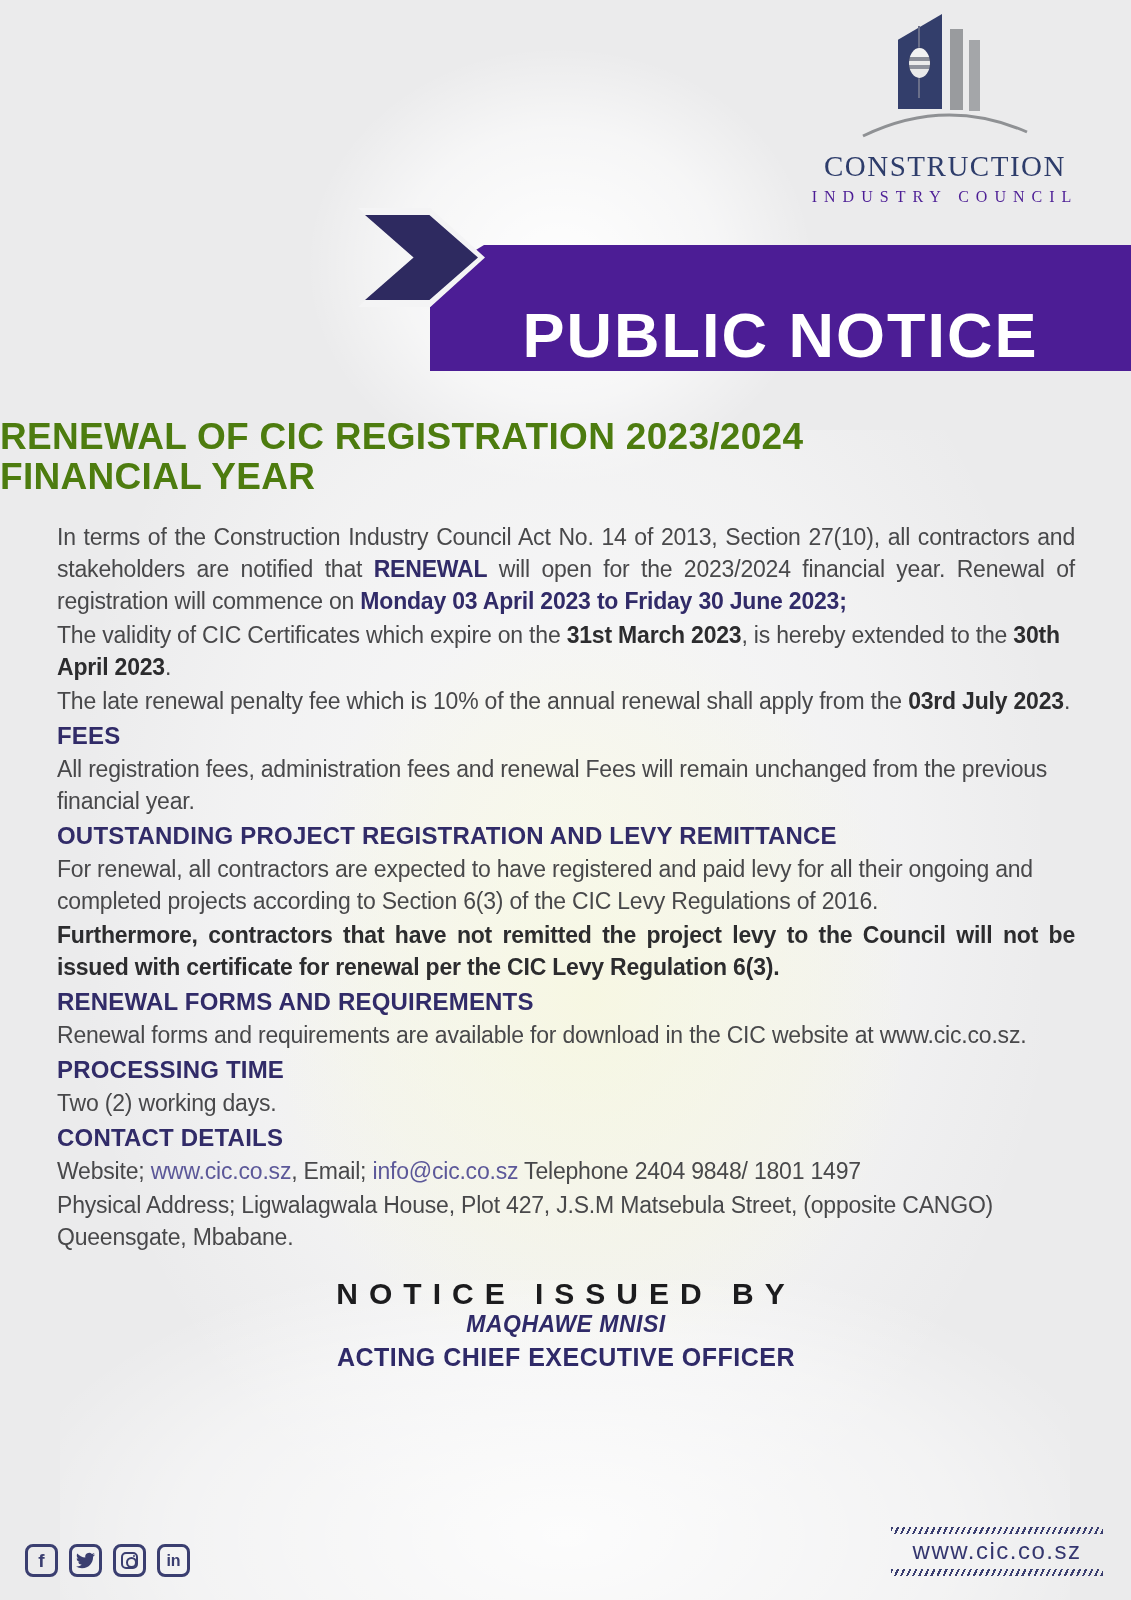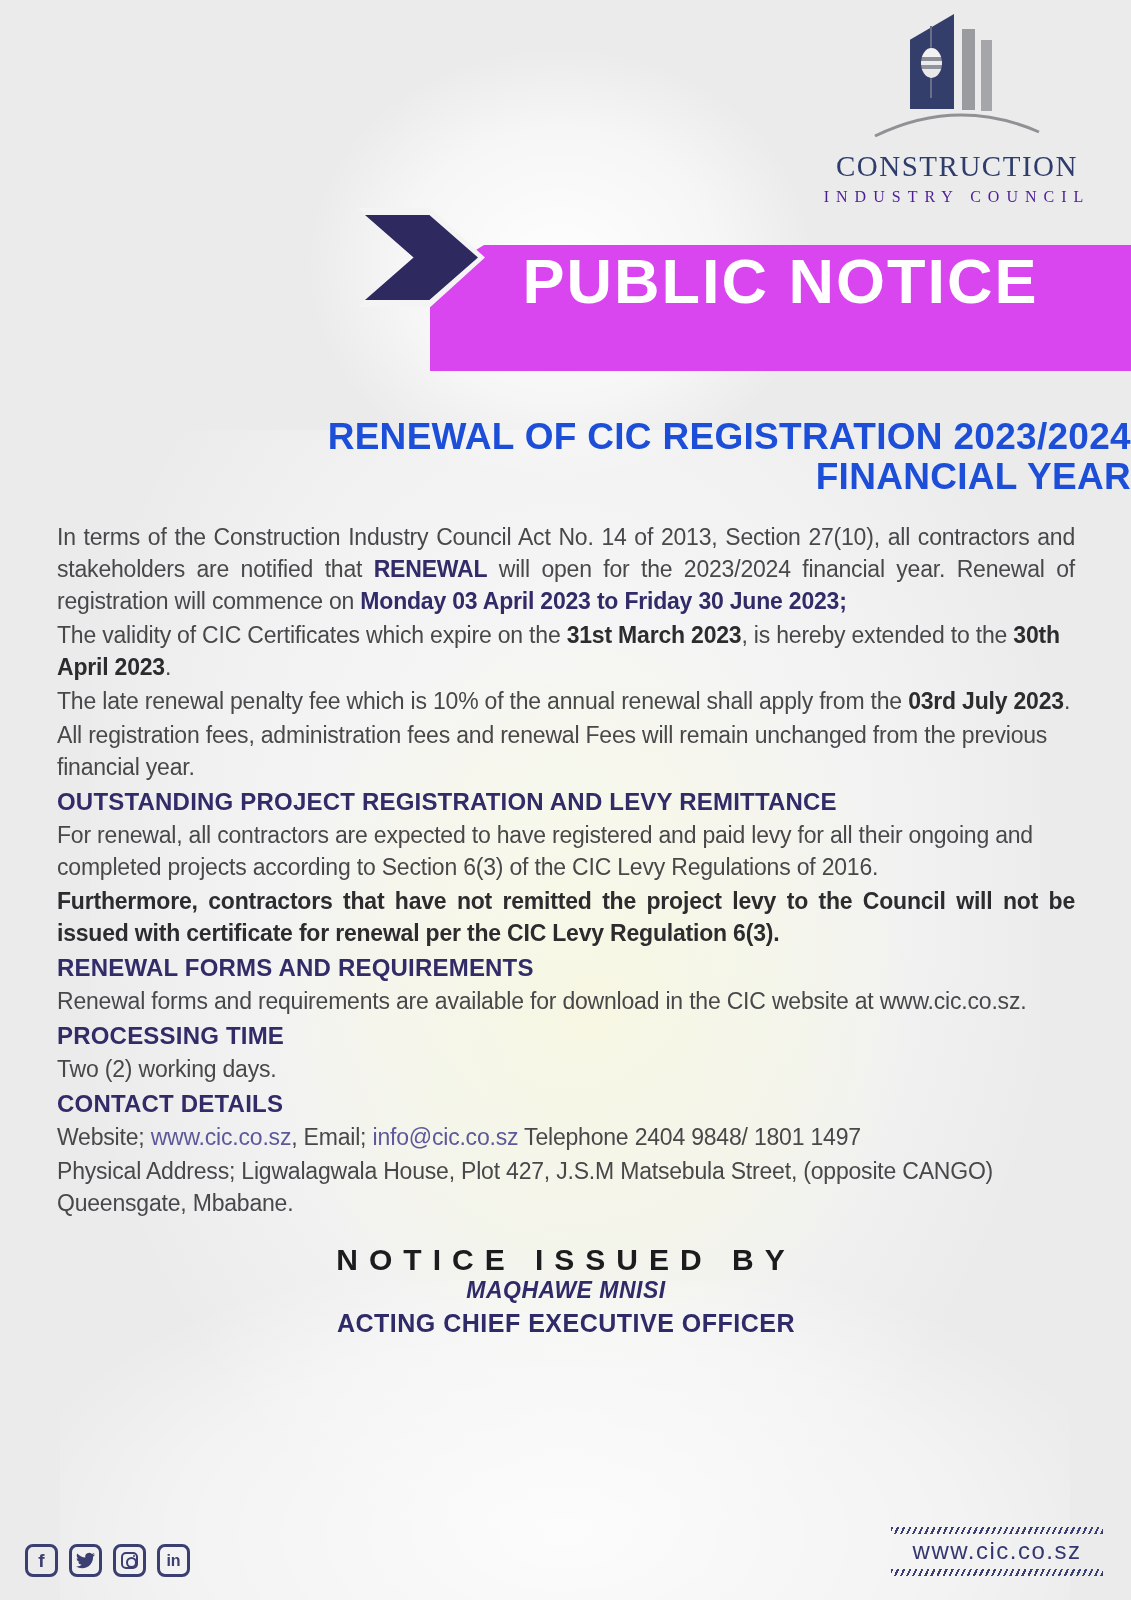--- a/index.html
+++ b/index.html
@@ -23,21 +23,21 @@
   .bg-vest {
     left:280px; top:640px; width:620px; height:720px;
     background:radial-gradient(ellipse at center, rgba(246,247,210,0.55) 0%, rgba(246,247,210,0.25) 50%, rgba(246,247,210,0) 75%);
   }
   .bg-shirt {
     left:60px; top:1280px; width:1010px; height:320px;
     background:radial-gradient(ellipse at 50% 80%, rgba(255,255,255,0.85) 0%, rgba(255,255,255,0.4) 55%, rgba(255,255,255,0) 80%);
   }
 
   
-  .logo { position:absolute; top:12px; right:24px; width:300px; text-align:center; }
+  .logo { position:absolute; top:12px; right:36px; width:300px; text-align:center; }
   .logo-icon { position:relative; width:170px; height:122px; margin:0 auto; }
   .logo-building {
     position:absolute; left:38px; top:2px; width:44px; height:95px;
     background:#333e6b; clip-path:polygon(0 27%, 100% 0, 100% 100%, 0 100%);
   }
   .logo-stick { position:absolute; left:58px; top:14px; width:2px; height:72px; background:#6a6f8a; }
   .logo-shield {
     position:absolute; left:49px; top:36px; width:21px; height:30px; border-radius:50%;
     background:linear-gradient(#f2f2f2 0 30%, #8c8f99 30% 42%, #ececec 42% 58%, #90939d 58% 70%, #e9e9e9 70% 100%);
     box-shadow:0 0 0 1px rgba(60,66,100,0.35);
@@ -51,33 +51,33 @@
   }
   .logo-sub {
     font-family:"Liberation Serif", serif; font-size:16px; color:#4c1d95;
     letter-spacing:7px; margin-top:5px; white-space:nowrap;
   }
 
   
   .banner { position:absolute; top:243px; left:0; width:1131px; height:128px; }
   .banner-rect {
     position:absolute; left:430px; right:0; top:2px; bottom:0;
-    background:#d946ef;
+    background:#4c1d95;
     clip-path:polygon(54px 0, 100% 0, 100% 100%, 0 100%, 0 33px);
-    display:flex; align-items:flex-start; justify-content:center;
+    display:flex; align-items:flex-end; justify-content:center;
   }
   .banner-text { color:#ffffff; font-size:63px; font-weight:700; letter-spacing:2px; white-space:nowrap; }
   .chev { position:absolute; clip-path:polygon(0 0, 57% 0, 100% 50%, 57% 100%, 0 100%, 43% 50%); }
   .chev-white { left:358px; top:-35px; width:127px; height:99px; background:#f4f4f5; }
   .chev-navy  { left:365px; top:-28px; width:113px; height:85px; background:#2e2a60; }
 
   
   .title {
-    position:absolute; top:417px; left:0; width:1131px; text-align:right;
-    color:#1d4ed8; font-weight:700; font-size:37px; line-height:40px; letter-spacing:0.3px;
+    position:absolute; top:417px; left:0; width:1131px; text-align:left;
+    color:#4d7c0f; font-weight:700; font-size:37px; line-height:40px; letter-spacing:0.3px;
   }
 
   
   .content { position:absolute; top:521px; left:57px; width:1018px; }
   .para {
     font-size:23px; line-height:32px; color:#48484a;
     letter-spacing:-0.2px; margin-bottom:2px;
   }
   .para.justify { text-align:justify; }
   .sec-heading {
@@ -161,20 +161,21 @@
   <div class="title">
     <div>RENEWAL OF CIC REGISTRATION 2023/2024</div>
     <div>FINANCIAL YEAR</div>
   </div>
 
   <div class="content">
     <div id="notice-body">
         <p class="para justify"><span class="seg-normal">In terms of the Construction Industry Council Act No. 14 of 2013, Section 27(10), all contractors and stakeholders are notified that </span><span class="seg-bold-navy">RENEWAL</span><span class="seg-normal"> will open for the 2023/2024 financial year. Renewal of registration will commence on </span><span class="seg-bold-navy">Monday 03 April 2023 to Friday 30 June 2023;</span></p>
         <p class="para"><span class="seg-normal">The validity of CIC Certificates which expire on the </span><span class="seg-bold-dark">31st March 2023</span><span class="seg-normal">, is hereby extended to the </span><span class="seg-bold-dark">30th April 2023</span><span class="seg-normal">.</span></p>
         <p class="para"><span class="seg-normal">The late renewal penalty fee which is 10% of the annual renewal shall apply from the </span><span class="seg-bold-dark">03rd July 2023</span><span class="seg-normal">.</span></p>
+        <h3 class="sec-heading">FEES</h3>
         <p class="para"><span class="seg-normal">All registration fees, administration fees and renewal Fees will remain unchanged from the previous financial year.</span></p>
         <h3 class="sec-heading">OUTSTANDING PROJECT REGISTRATION AND LEVY REMITTANCE</h3>
         <p class="para"><span class="seg-normal">For renewal, all contractors are expected to have registered and paid levy for all their ongoing and completed projects according to Section 6(3) of the CIC Levy Regulations of 2016.</span></p>
         <p class="para justify"><span class="seg-bold-dark">Furthermore, contractors that have not remitted the project levy to the Council will not be issued with certificate for renewal per the CIC Levy Regulation 6(3).</span></p>
         <h3 class="sec-heading">RENEWAL FORMS AND REQUIREMENTS</h3>
         <p class="para"><span class="seg-normal">Renewal forms and requirements are available for download in the CIC website at www.cic.co.sz.</span></p>
         <h3 class="sec-heading">PROCESSING TIME</h3>
         <p class="para"><span class="seg-normal">Two (2) working days.</span></p>
         <h3 class="sec-heading">CONTACT DETAILS</h3>
         <p class="para"><span class="seg-normal">Website; </span><a class="seg-link">www.cic.co.sz</a><span class="seg-normal">, Email; </span><a class="seg-link">info@cic.co.sz</a><span class="seg-normal"> Telephone 2404 9848/ 1801 1497</span></p>

